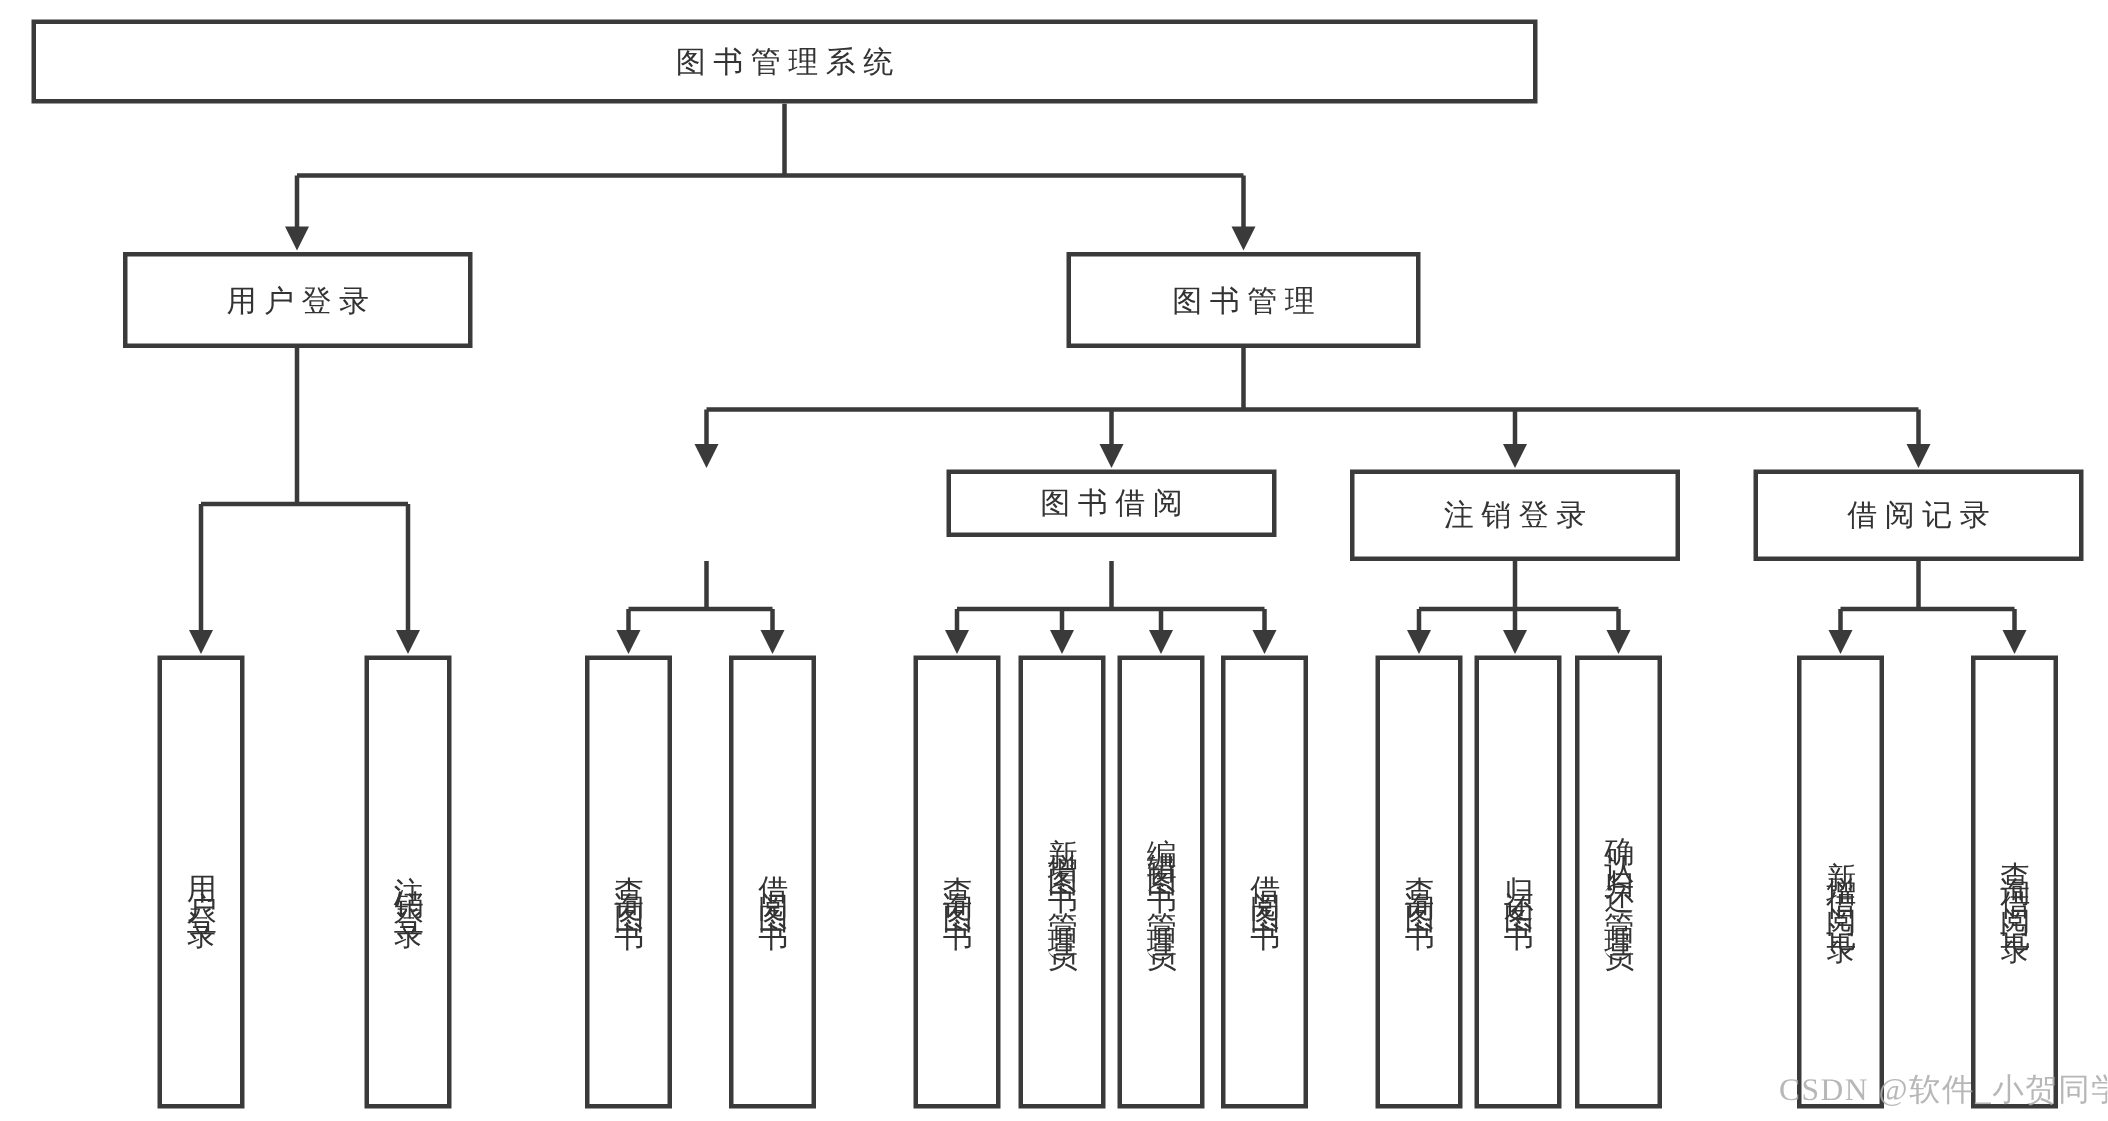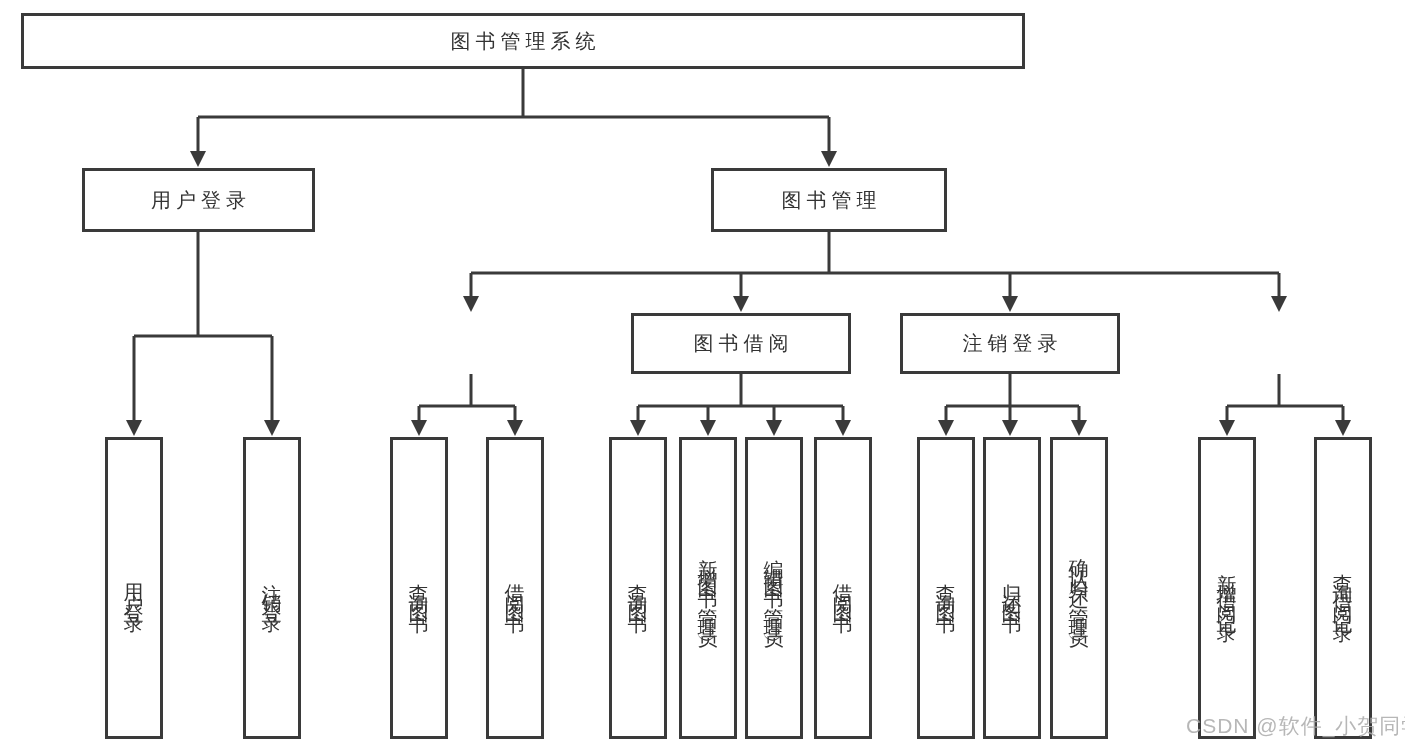--- a/index.html
+++ b/index.html
@@ -7,21 +7,21 @@
     --text:#333333;
     --box_fill:#ffffff;
     --watermark:#ababab;
   }
   html,body{margin:0;padding:0;background:#fff;}
   .stage{
     position:relative;
     width:1405px;
     height:747px;
     background:var(--box_fill);
-    font-family:Liberation Sans, sans-serif;
+    font-family:Liberation Serif, serif;
     overflow:hidden;
   }
   .connectors{position:absolute;left:0;top:0;width:1405px;height:747px;}
   .connectors path{stroke:var(--line);stroke-width:3;fill:none;}
   .connectors polygon{fill:var(--line);stroke:none;}
   .box{
     position:absolute;
     box-sizing:border-box;
     border:3px solid var(--line);
     background:var(--box_fill);
@@ -101,22 +101,23 @@
       <polygon points="1219,420 1235,420 1227,436"></polygon>
       <polygon points="1335,420 1351,420 1343,436"></polygon>
     </g>
   </svg>
 
   <div class="box h" style="left:21px;top:13px;width:1004px;height:56px">图书管理系统</div>
 
   <div class="box h" style="left:82px;top:168px;width:233px;height:64px">用户登录</div>
   <div class="box h" style="left:711px;top:168px;width:236px;height:64px">图书管理</div>
 
-  <div class="box h" style="left:631px;top:313px;width:220px;height:61px">图书借阅</div>
+  <div class="box h" style="left:631px;top:313px;width:220px;height:45px">图书借阅</div>
   <div class="box h" style="left:900px;top:313px;width:220px;height:61px">注销登录</div>
+  <div class="box h" style="left:1169px;top:313px;width:220px;height:61px">借阅记录</div>
 
   <div class="box v" style="left:105px;top:437px;width:58px;height:302px">用户登录</div>
   <div class="box v" style="left:243px;top:437px;width:58px;height:302px">注销登录</div>
 
   <div class="box v" style="left:390px;top:437px;width:58px;height:302px">查询图书</div>
   <div class="box v" style="left:486px;top:437px;width:58px;height:302px">借阅图书</div>
 
   <div class="box v" style="left:609px;top:437px;width:58px;height:302px">查询图书</div>
   <div class="box v" style="left:679px;top:437px;width:58px;height:302px">新增图书（管理员）</div>
   <div class="box v" style="left:745px;top:437px;width:58px;height:302px">编辑图书（管理员）</div>

